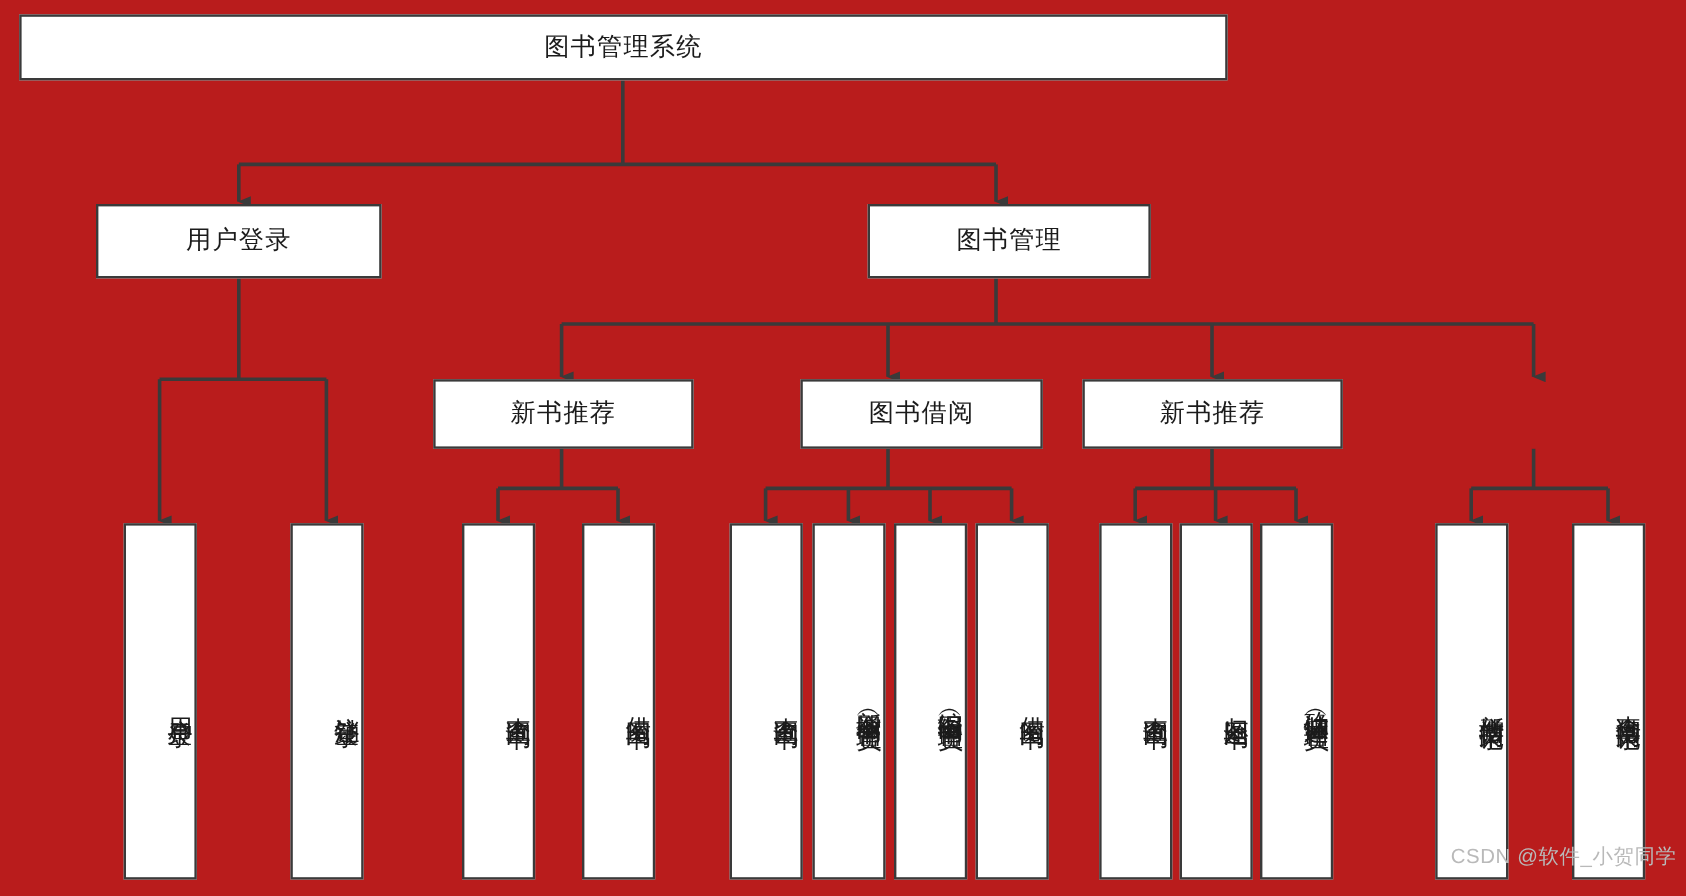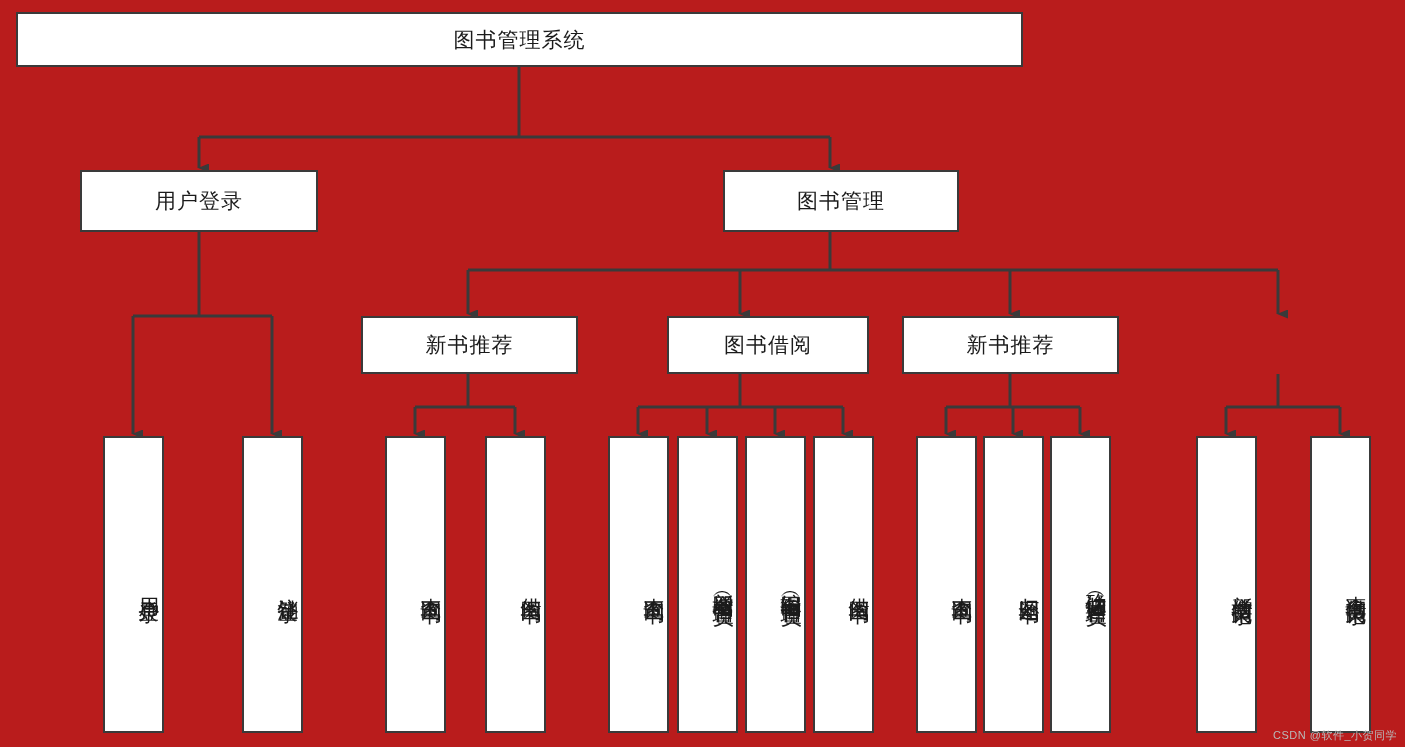--- a/index.html
+++ b/index.html
@@ -53,22 +53,22 @@
   }
   .node.vertical .node-label {
     writing-mode: vertical-rl;
     text-orientation: upright;
     display: block;
     text-align: center;
   }
   #watermark {
     position: absolute;
     right: 8px;
-    bottom: 4px;
-    font-size: 11px;
+    bottom: 22px;
+    font-size: 17px;
     color: #b9b9b9;
     letter-spacing: 0.5px;
     white-space: nowrap;
     user-select: none;
   }
 </style>
 </head>
 <body>
 
 <div id="diagram-root">

